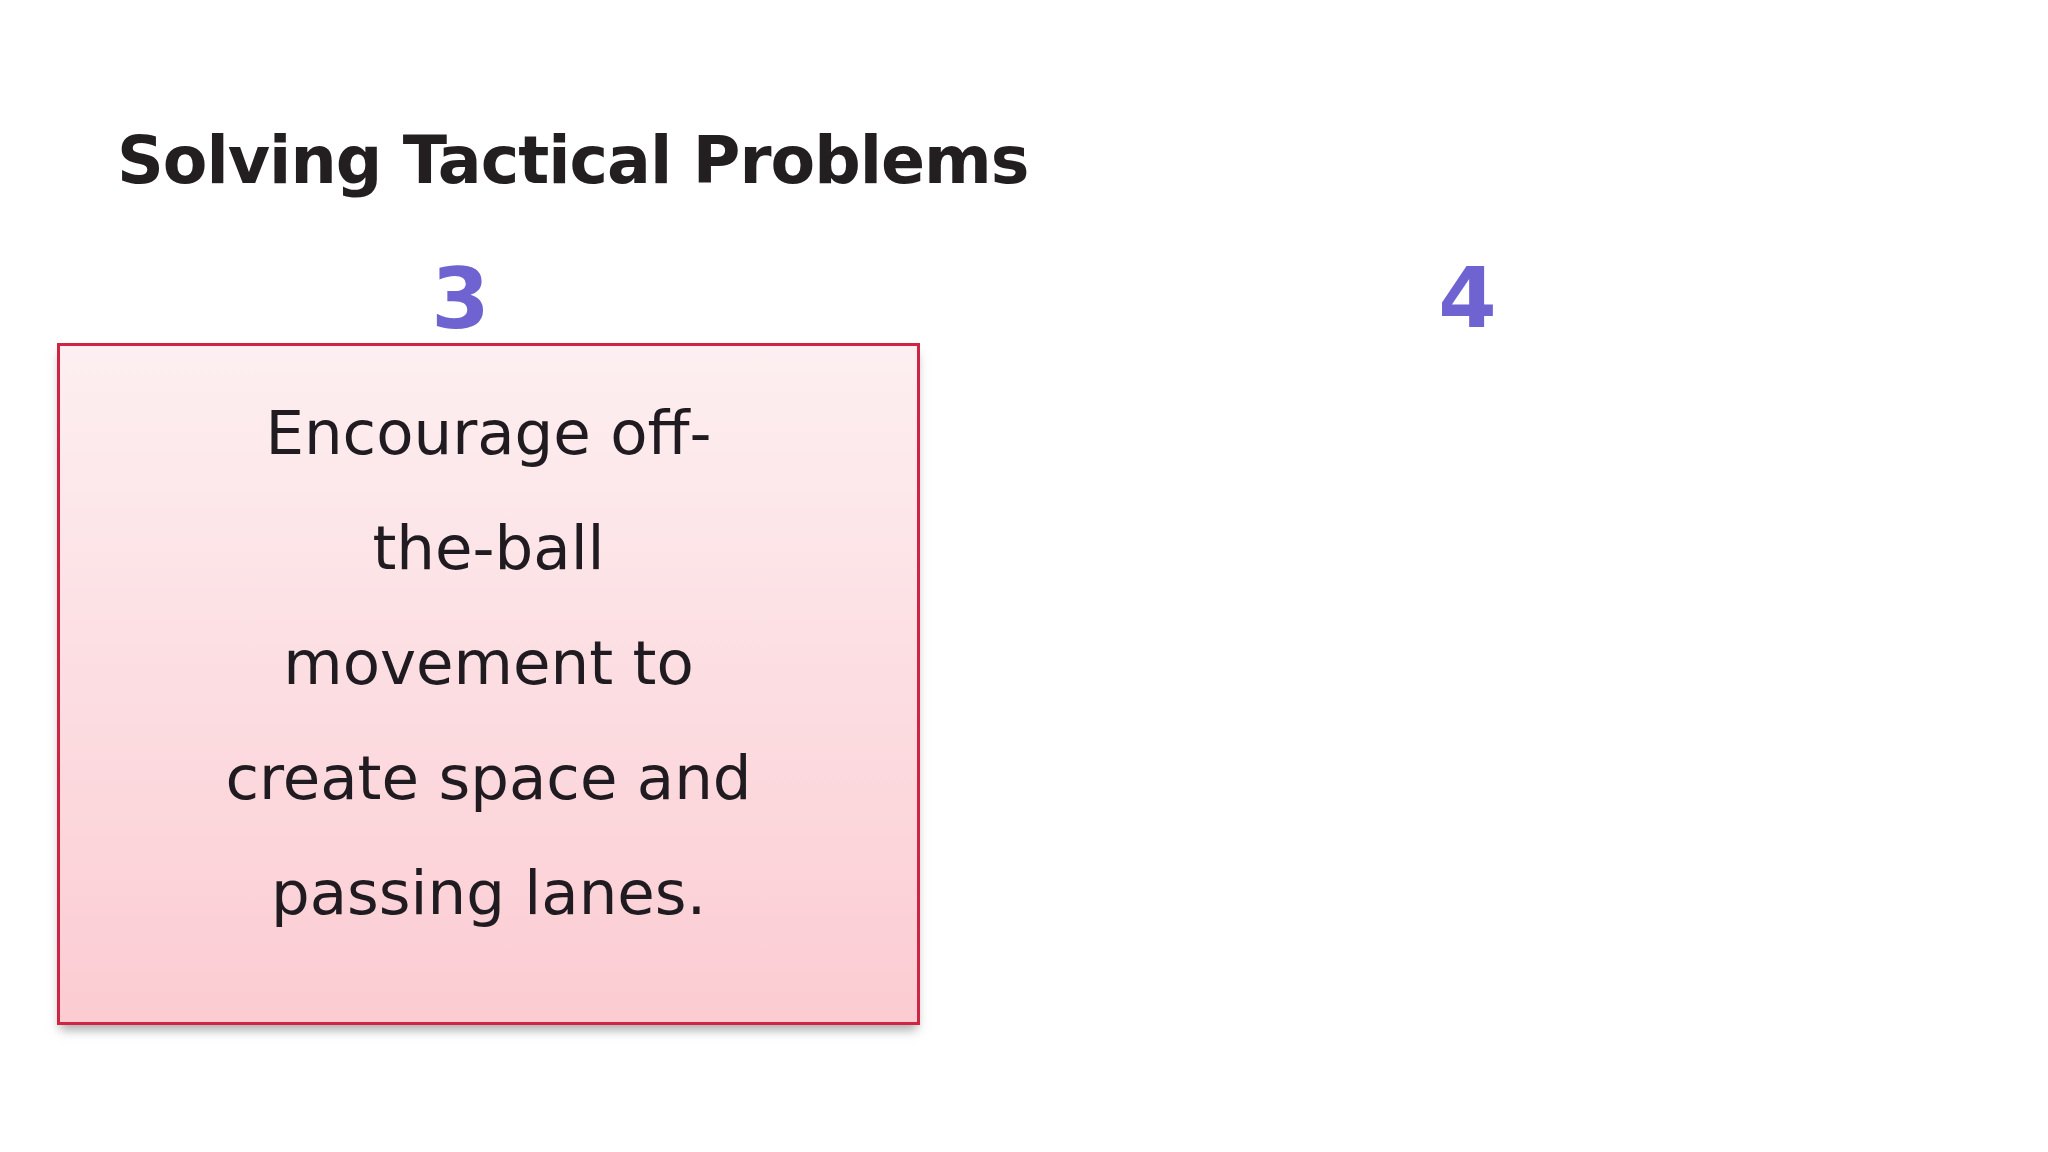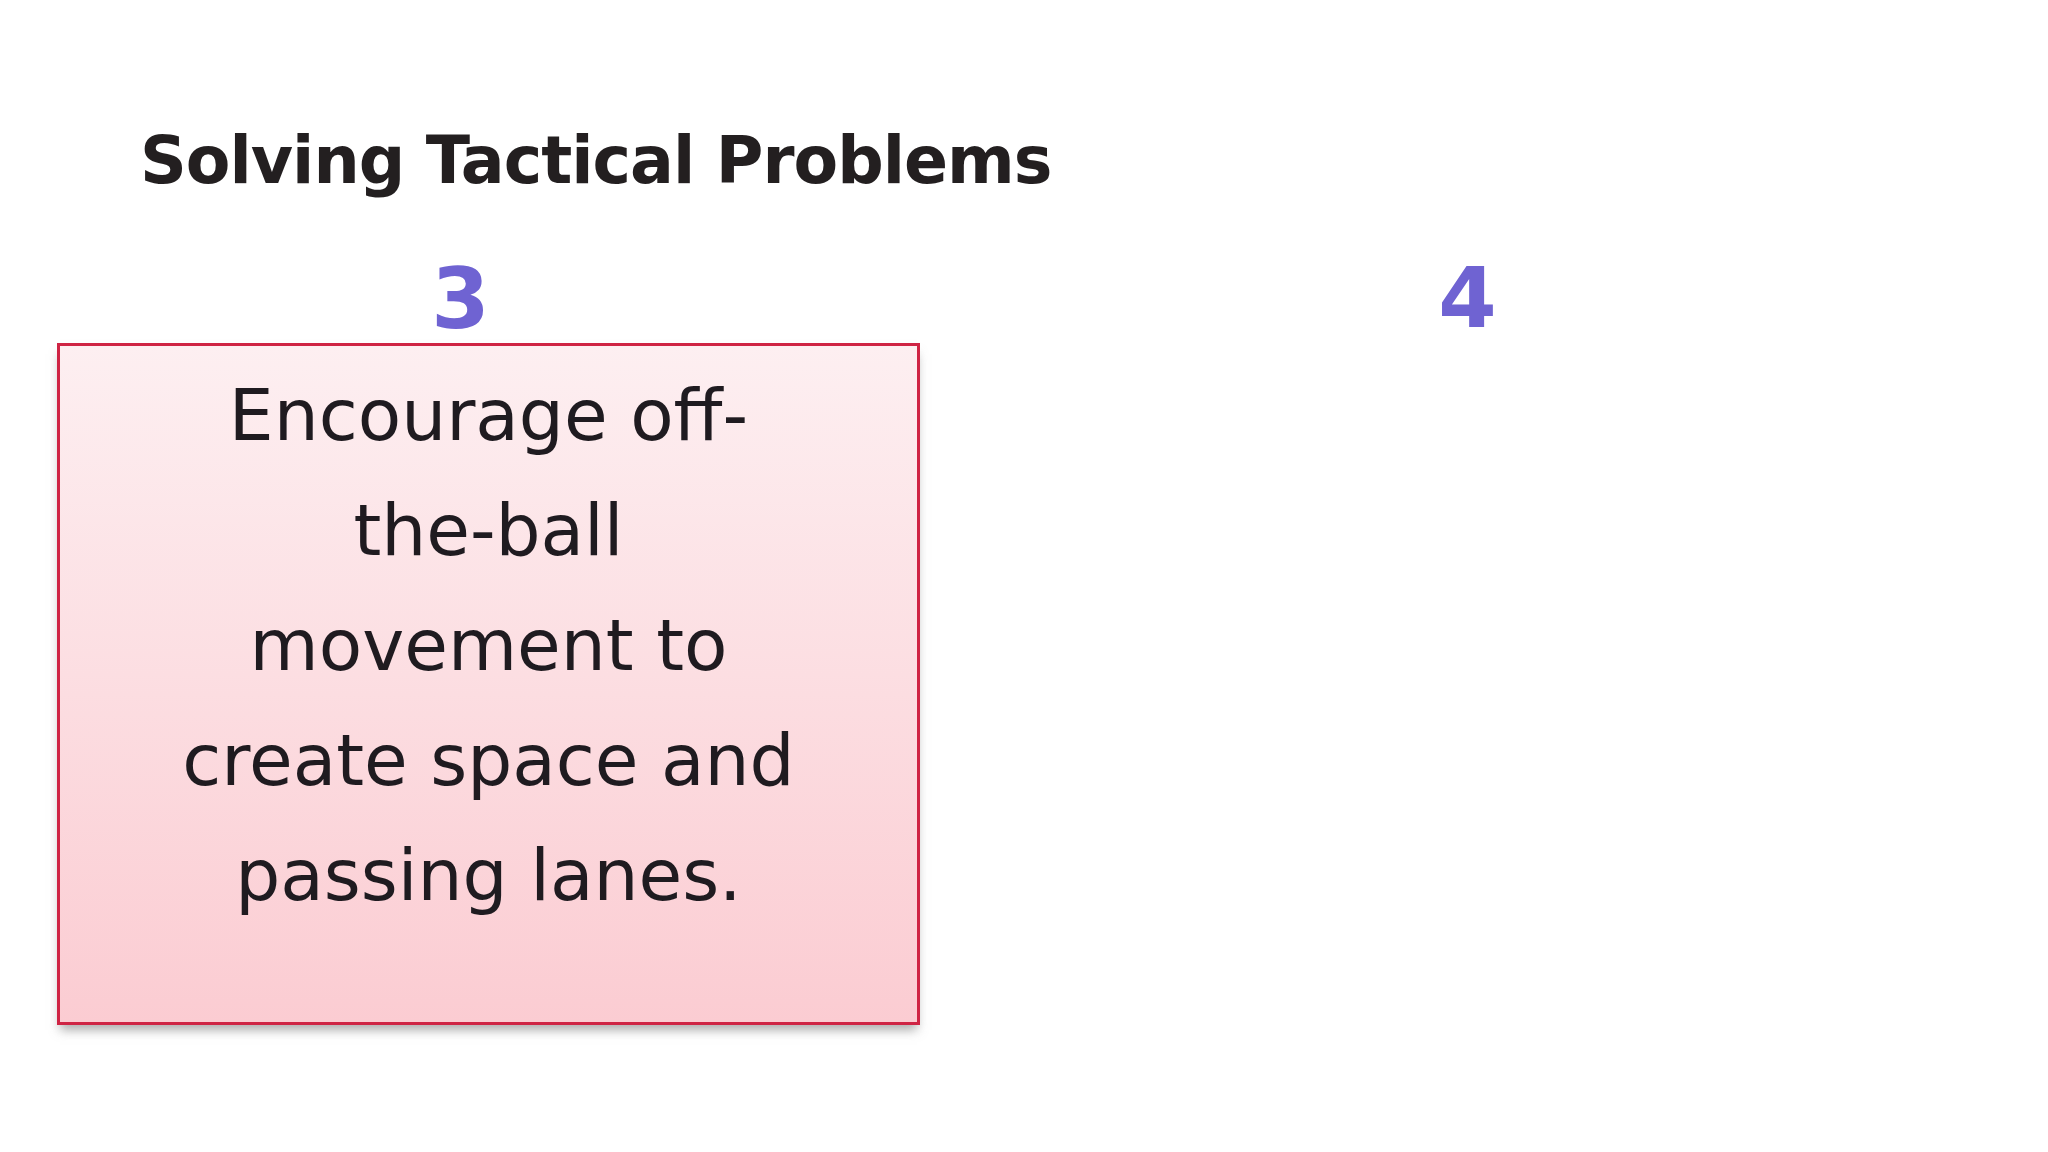--- a/index.html
+++ b/index.html
@@ -10,21 +10,21 @@
   .slide {
     position: relative;
     width: 2048px;
     height: 1152px;
     background: var(--bg, #ffffff);
     font-family: "DejaVu Sans", sans-serif;
     overflow: hidden;
   }
   .title {
     position: absolute;
-    left: 140px;
+    left: 117px;
     top: 128px;
     margin: 0;
     font-size: 65px;
     line-height: 1;
     font-weight: bold;
     letter-spacing: -1px;
     color: var(--title, #231f20);
   }
   .col {
     position: absolute;
@@ -44,22 +44,22 @@
   .col-2 .num { transform: translateX(-46px); }
   .box {
     box-sizing: border-box;
     height: 682px;
     border: 3px solid var(--border, #cf2444);
     background: linear-gradient(to bottom, var(--fill-top, #fdeff1), var(--fill-bottom, #fbccd2));
     box-shadow: 0 8px 10px -3px rgba(104, 104, 104, 0.55);
     overflow: visible;
   }
   .box-text {
-    margin-top: 12px;
-    font-size: 71px;
+    margin-top: 29px;
+    font-size: 61px;
     line-height: 115px;
     text-align: center;
     color: var(--text, #1f1b20);
     white-space: pre-line;
   }
 </style>
 </head>
 <body>
 
 <div class="slide">

